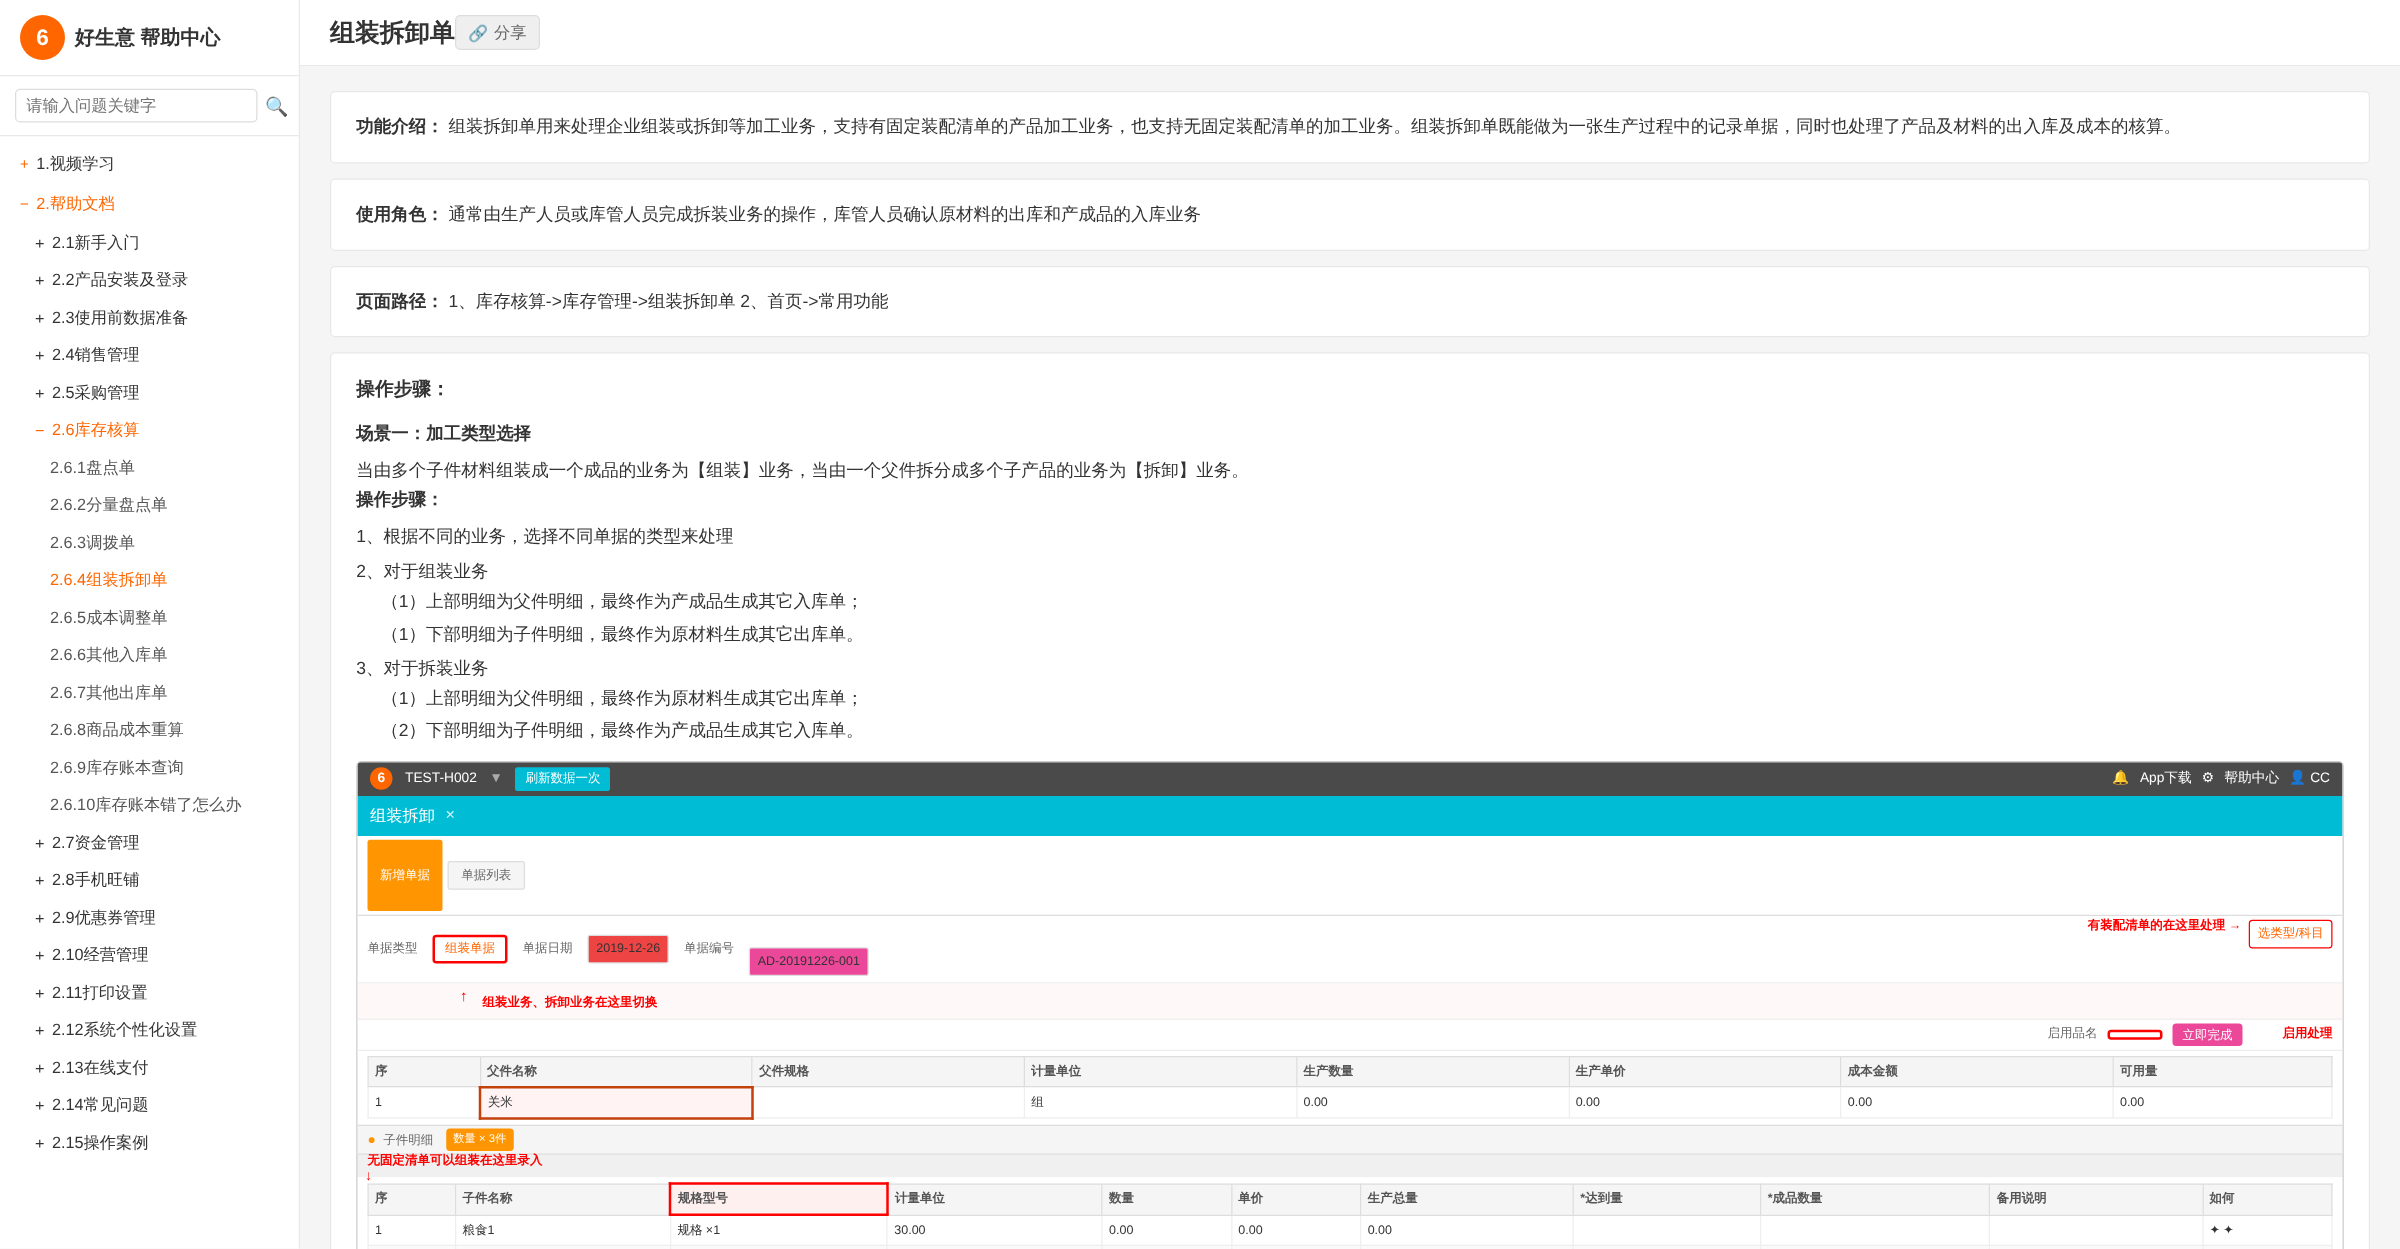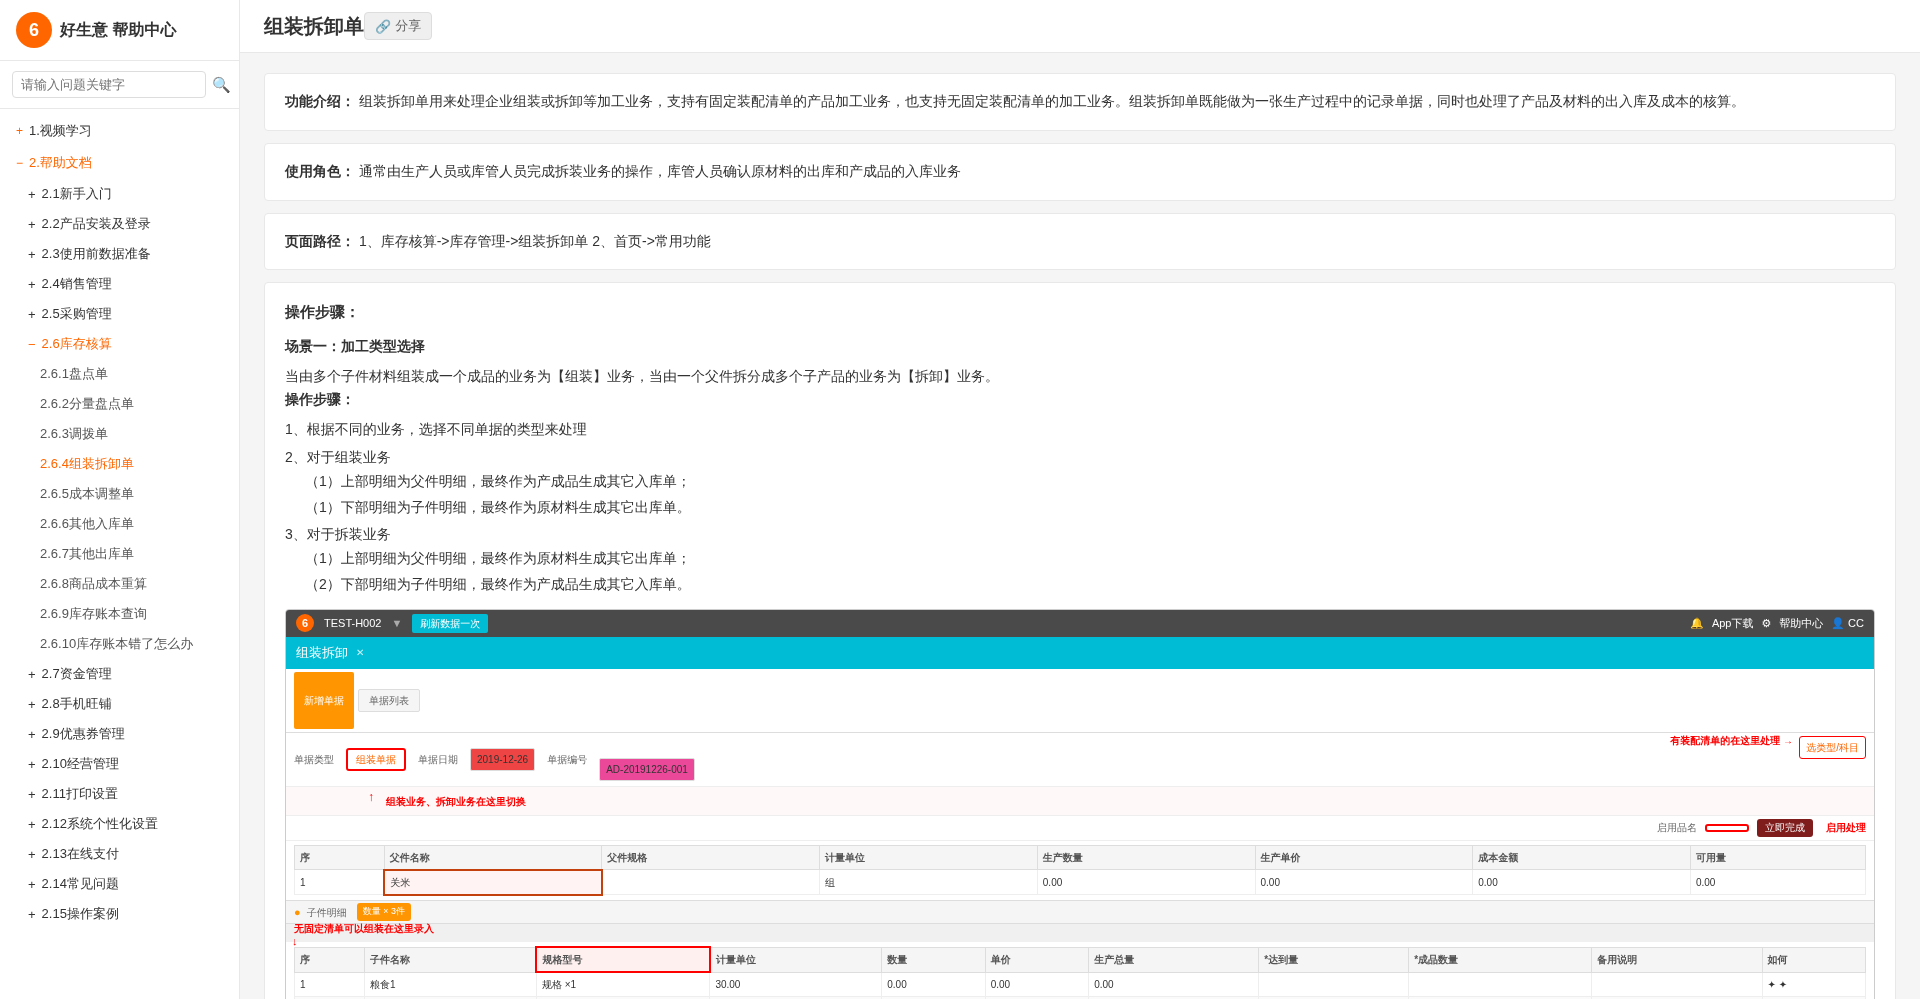--- a/index.html
+++ b/index.html
@@ -221,21 +221,21 @@
     .app-header-bar {
       background: #00bcd4;
       color: #fff;
       padding: 5px 10px;
       font-size: 11px;
       display: flex;
       align-items: center;
       justify-content: space-between;
     }
     .confirm-btn {
-      background: #7f1d1d;
+      background: #ec4899;
       color: #fff;
       border: none;
       border-radius: 3px;
       padding: 2px 8px;
       font-size: 10px;
     }
   </style>
 </head>
 <body>
 
@@ -462,21 +462,21 @@
           <div style="position:relative;background:#fff8f8;padding:2px 8px 2px 100px;border-bottom:1px solid #eee;min-height:20px;">
             <span style="color:#ff0000;font-size:10px;font-weight:bold;">组装业务、拆卸业务在这里切换</span>
             
             <span style="color:#ff0000;font-size:12px;position:absolute;left:82px;top:0px;">↑</span>
           </div>
 
           <div style="background:#fff;padding:3px 8px;border-bottom:1px solid #eee;display:flex;justify-content:flex-end;align-items:center;gap:8px;">
             <span style="font-size:10px;color:#666;">启用品名</span>
             <span style="border:2px solid #ff0000;border-radius:3px;padding:2px 20px;font-size:10px;background:#fff;display:inline-block;"></span>
             <button class="confirm-btn">立即完成</button>
-            <span style="position:relative;left:0;color:#ff0000;font-size:10px;font-weight:bold;margin-left:5px;">启用处理</span>
+            <span style="position:relative;left:0;color:#ff0000;font-size:10px;font-weight:bold;margin-left:24px;">启用处理</span>
           </div>
 
           <div style="padding:4px 8px;background:#fff;">
             <table class="app-table">
               <thead>
                 <tr>
                   <th>序</th>
                   <th>父件名称</th>
                   <th>父件规格</th>
                   <th>计量单位</th>

